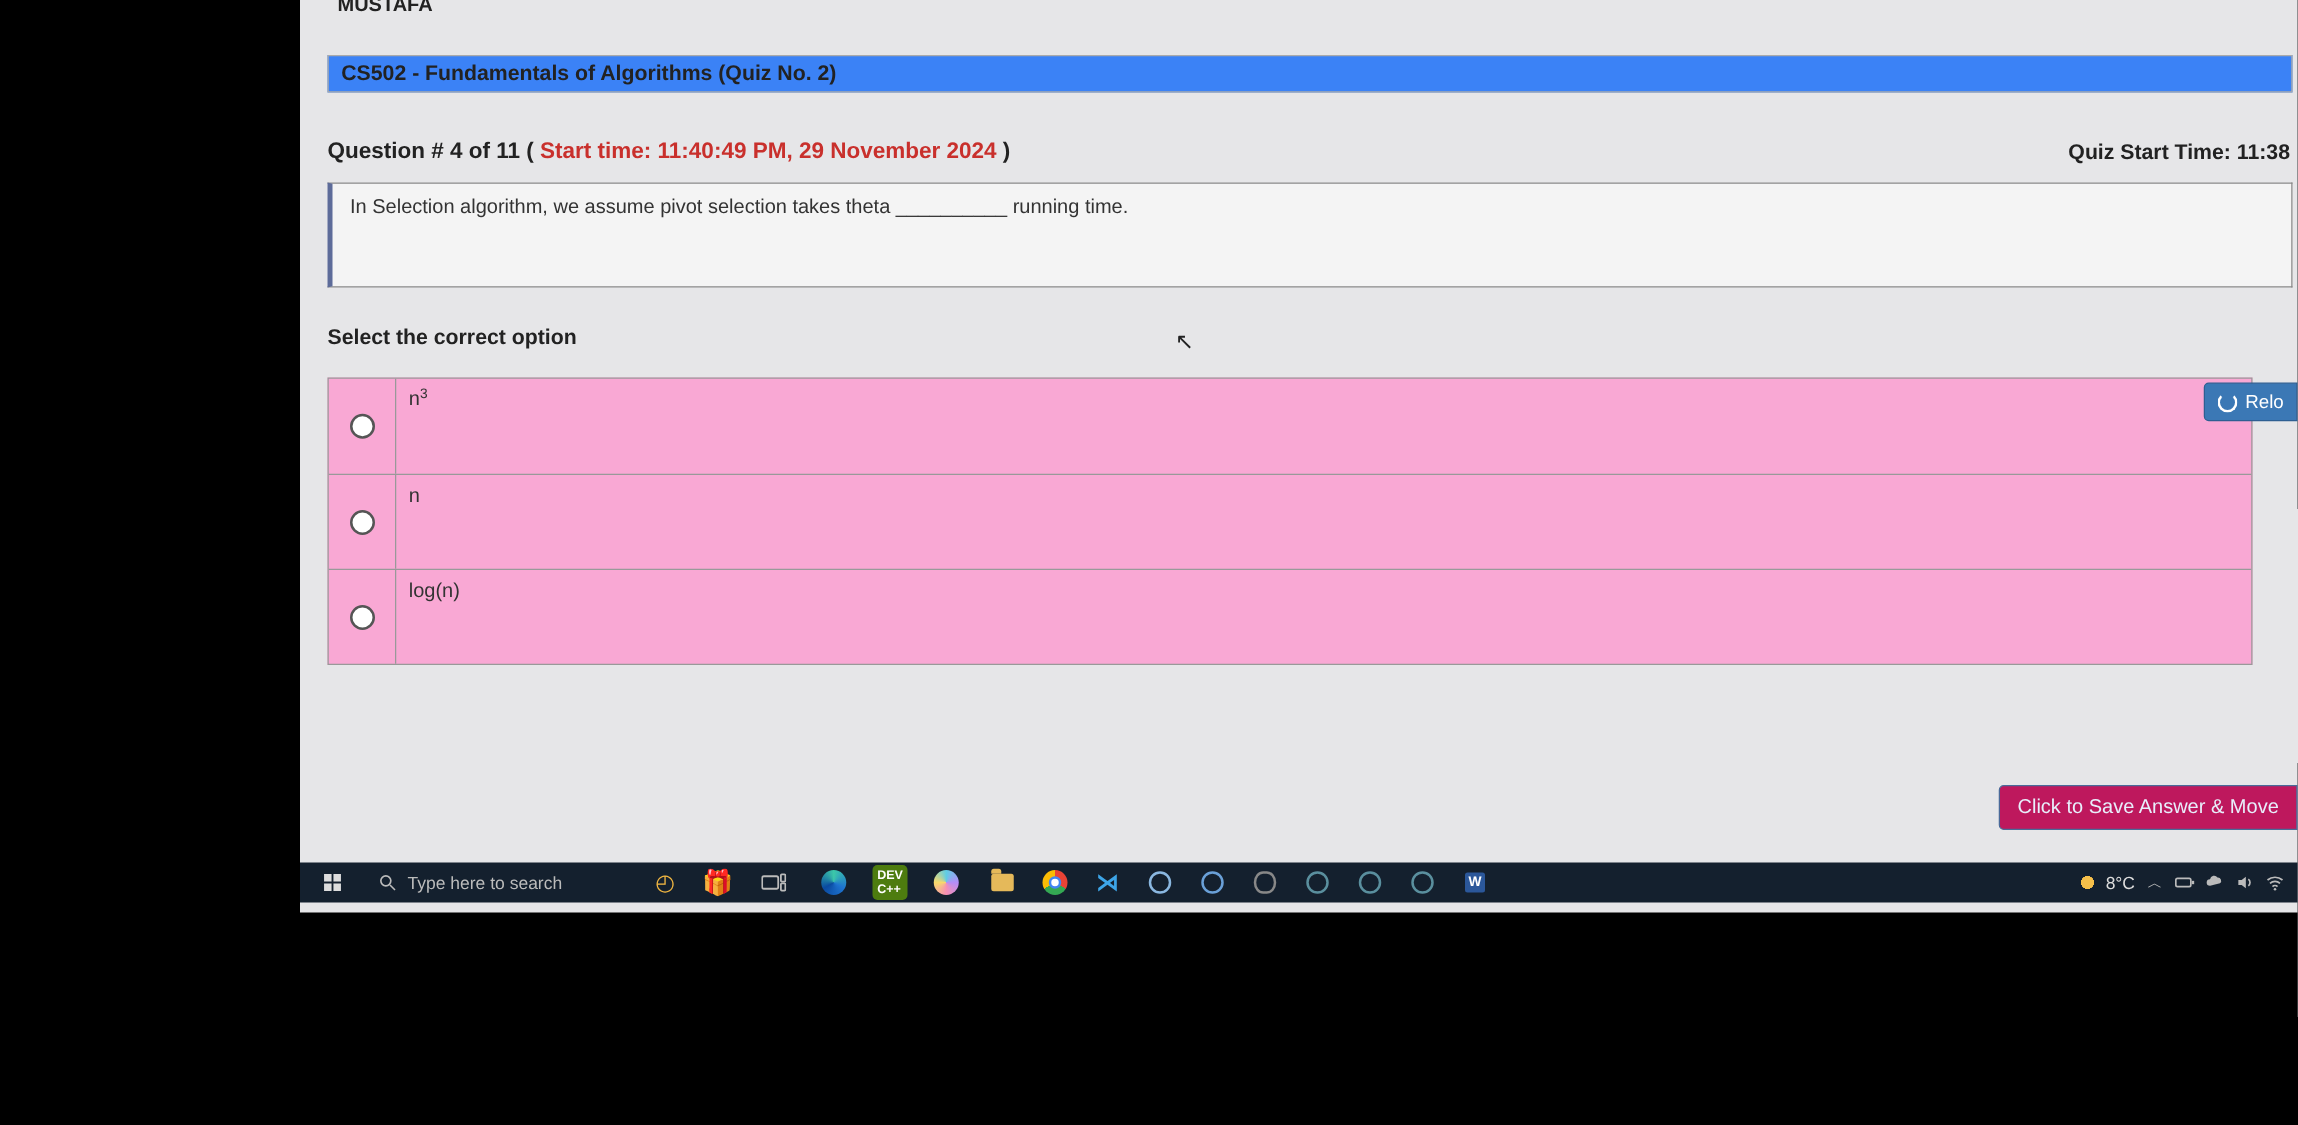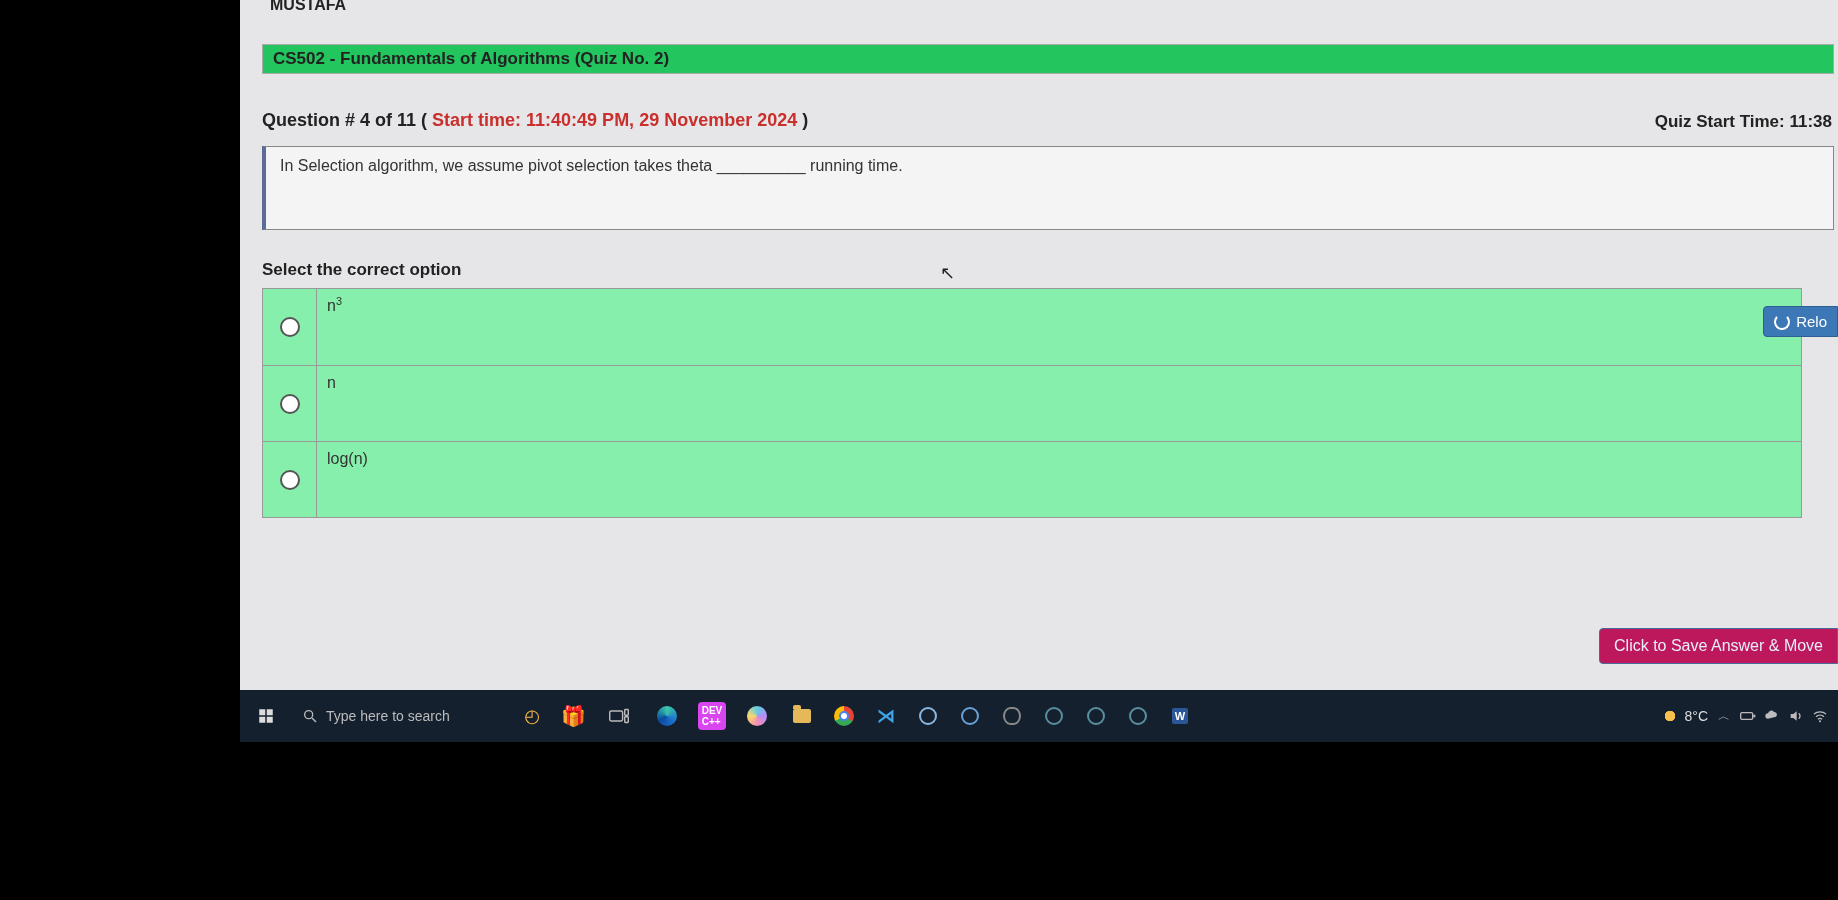--- a/index.html
+++ b/index.html
@@ -1,53 +1,53 @@
 <!DOCTYPE html>
 <html><head>
 <meta charset="utf-8">
 <style>
   * { box-sizing: border-box; margin: 0; padding: 0; }
   html, body { width: 1838px; height: 900px; font-family: Arial, Helvetica, sans-serif; background:#000; overflow:hidden; }
   .screen { position:absolute; left:240px; top:0; width:1598px; height:730px; background:#e6e6e8; }
   .topbar { position:absolute; left:22px; top:-6px; width:1540px; height:20px; color:#222; font-weight:700; font-size:16px; padding:2px 8px; }
-  .course-bar { position:absolute; left:22px; top:44px; width:1572px; height:30px; border:1px solid #aaa; padding:4px 10px; font-size:17px; font-weight:700; color:#222; background:#22c55e; }
+  .course-bar { position:absolute; left:22px; top:44px; width:1572px; height:30px; border:1px solid #aaa; padding:4px 10px; font-size:17px; font-weight:700; color:#222; background:#3b82f6; }
   .q-header { position:absolute; left:22px; top:110px; font-size:18px; font-weight:700; color:#222; }
   .q-header .start { color:#c9302c; }
   .quiz-start { position:absolute; right:6px; top:112px; font-size:17px; font-weight:700; color:#222; }
   .q-body { position:absolute; left:22px; top:146px; width:1572px; height:84px; border:1px solid #888; border-left:4px solid #5d6b99; background:#f4f4f4; padding:10px 14px; font-size:16px; color:#333; }
   .select-label { position:absolute; left:22px; top:260px; font-size:17px; font-weight:700; color:#222; }
-  .options { position:absolute; left:22px; top:288px; width:1540px; border:1px solid #999; background:#86efac; }
+  .options { position:absolute; left:22px; top:302px; width:1540px; border:1px solid #999; background:#f9a8d4; }
   .opt-row { display:flex; align-items:stretch; border-top:1px solid #999; height:76px; }
   .opt-row:first-child { border-top:none; }
   .opt-radio { width:54px; display:flex; align-items:center; justify-content:center; border-right:1px solid #999; }
   .radio { width:20px; height:20px; border:2px solid #555; border-radius:50%; background:#fff; }
   .opt-text { flex:1; padding:6px 10px; font-size:16px; color:#333; }
   .reload-btn { position:absolute; right:0; top:306px; background:#3b78b5; color:#fff; font-size:15px; padding:6px 10px; border:1px solid #2e5f92; border-radius:4px 0 0 4px; display:flex; align-items:center; gap:6px; }
   .reload-icon { width:16px; height:16px; border:2px solid #fff; border-radius:50%; border-top-color:transparent; }
   .save-btn { position:absolute; right:0; top:628px; background:#be185d; color:#e8eefb; font-size:16px; padding:8px 14px; border:1px solid #4a6a99; border-radius:4px 0 0 4px; }
   .cursor { position:absolute; left:700px; top:262px; font-size:18px; color:#222; pointer-events:none; }
   
-  .taskbar { position:absolute; left:240px; top:690px; width:1598px; height:52px; background:#14202e; display:flex; align-items:center; color:#ddd; font-size:14px; }
+  .taskbar { position:absolute; left:240px; top:690px; width:1598px; height:32px; background:#14202e; display:flex; align-items:center; color:#ddd; font-size:14px; }
   .tb-left { display:flex; align-items:center; gap:6px; padding-left:6px; }
   .tb-btn { width:40px; height:40px; display:flex; align-items:center; justify-content:center; color:#ddd; }
   .win-icon svg { width:18px; height:18px; }
   .search-box { display:flex; align-items:center; gap:8px; height:40px; width:210px; padding:0 10px; color:#bbb; }
   .search-box svg { width:16px; height:16px; }
   .tb-icons { display:flex; align-items:center; gap:2px; margin-left:4px; }
   .tb-icons .tb-btn { width:40px; }
   .tb-icons .tb-btn.wide { width:46px; }
   .spacer { flex:1; }
   .tb-right { display:flex; align-items:center; gap:10px; padding-right:10px; }
   .temp { display:flex; align-items:center; gap:6px; }
   .sun { width:18px; height:18px; background:radial-gradient(circle,#f7c04a 40%,transparent 42%); border-radius:50%; }
   .tray { display:flex; align-items:center; gap:8px; color:#bbb; }
   .tray svg { width:16px; height:16px; }
   .chev { font-size:12px; color:#bbb; }
   sup { font-size:11px; vertical-align:super; }
-  .dev-badge { background:#d946ef; color:#fff; font-size:10px; font-weight:700; padding:3px 4px; border-radius:4px; }
+  .dev-badge { background:#4d7c0f; color:#fff; font-size:10px; font-weight:700; padding:3px 4px; border-radius:4px; }
   .circle-icon { width:18px; height:18px; border:2px solid #bbb; border-radius:50%; }
   .edge-icon { width:20px; height:20px; border-radius:50%; background:conic-gradient(#3cc8a9,#1e73d0,#0a4aa0,#3cc8a9); }
   .chrome-icon { width:20px; height:20px; border-radius:50%; background:conic-gradient(#ea4335 0 120deg,#34a853 120deg 240deg,#fbbc05 240deg 360deg); position:relative; }
   .chrome-icon::after { content:""; position:absolute; inset:5px; background:#fff; border-radius:50%; border:2px solid #4285f4; }
   .vs-icon { color:#3da5e8; font-weight:700; font-size:18px; }
   .gift { color:#d04b3a; font-size:20px; }
   .clock { color:#f5b942; font-size:18px; }
   .word-icon { background:#2b579a; color:#fff; font-size:11px; font-weight:700; padding:2px 3px; border-radius:2px; }
   .opera-icon { width:18px; height:18px; border:2px solid #888; border-radius:50% / 60%; }
   .cortana { width:18px; height:18px; border:2px solid #8ab7e0; border-radius:50%; }

